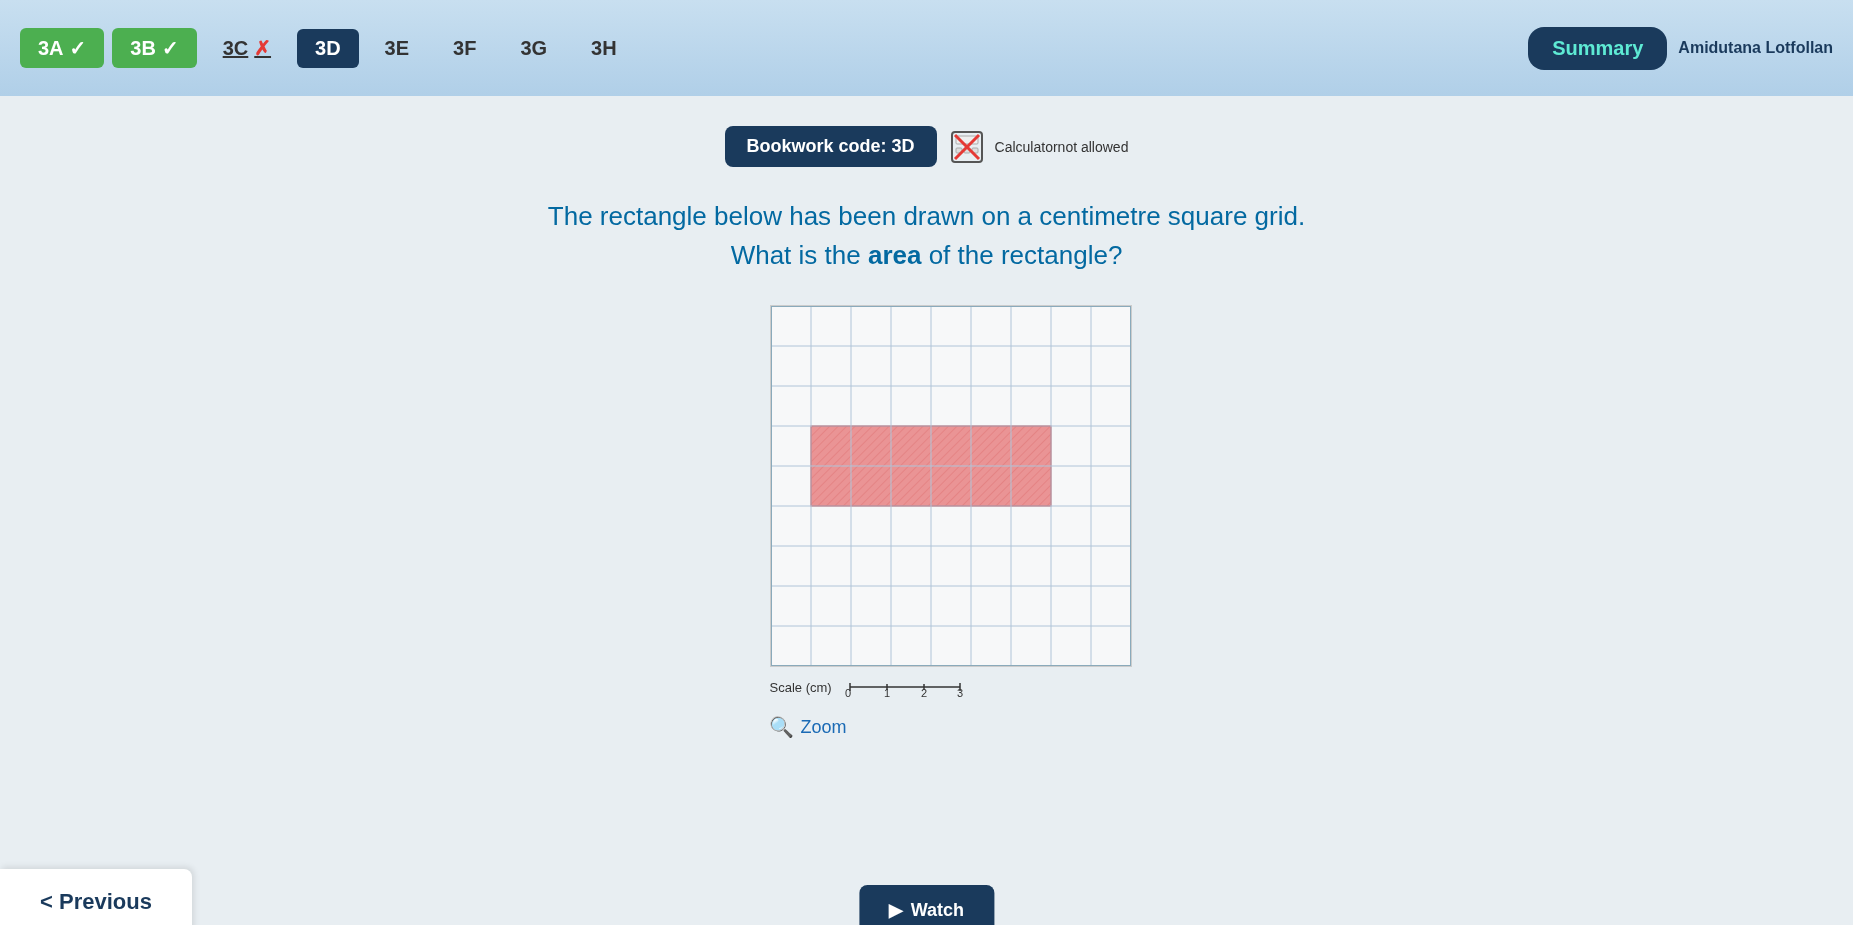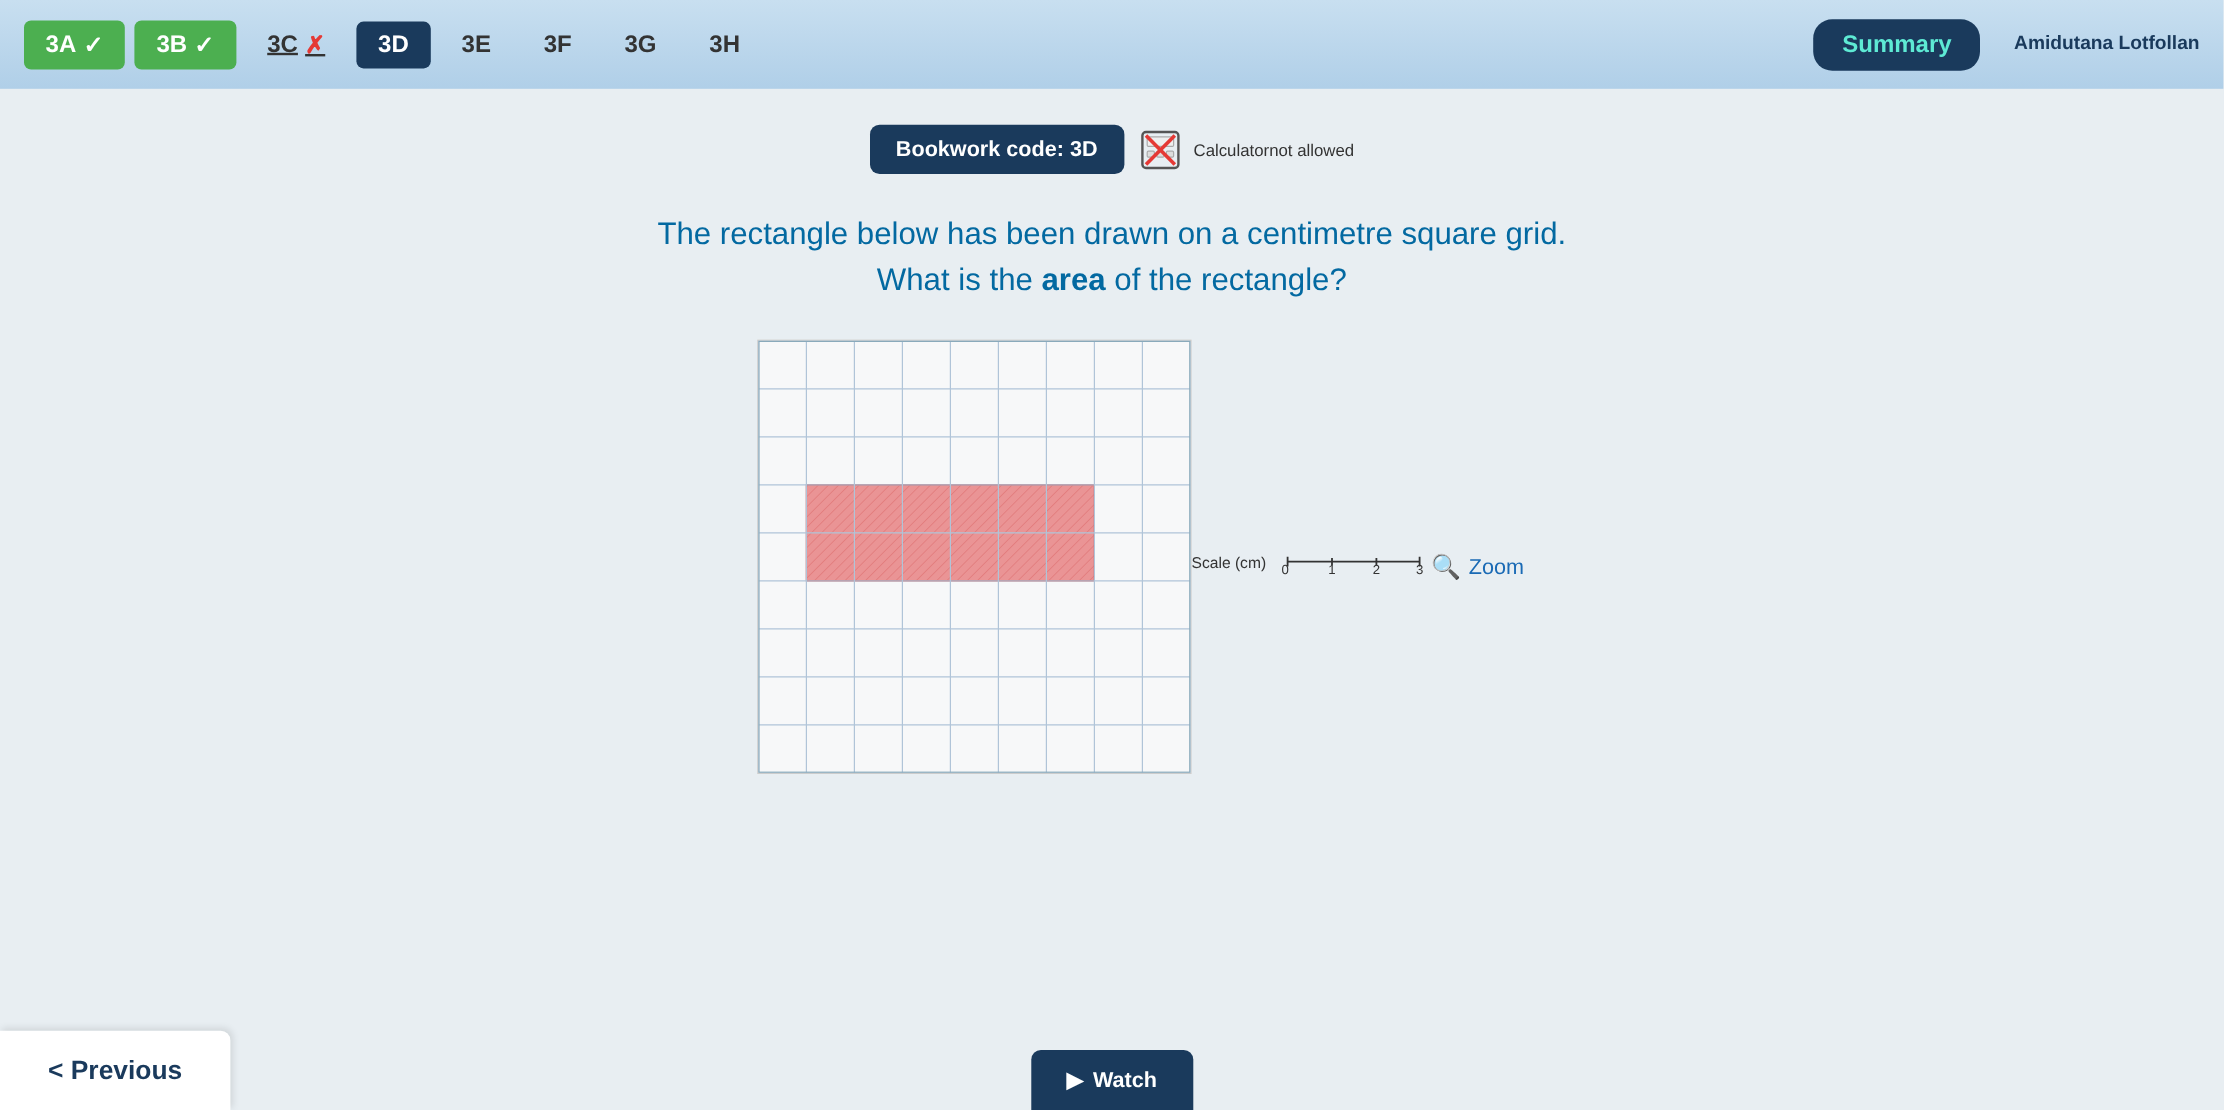--- a/index.html
+++ b/index.html
@@ -11,21 +11,21 @@
       overflow: hidden;
       position: relative;
     }
 
     
     .top-nav {
       background: linear-gradient(to bottom, #c8dff0, #b0cfe8);
       display: flex;
       align-items: center;
       padding: 0 20px;
-      height: 74px;
+      height: 96px;
       gap: 8px;
     }
 
     .nav-tab {
       display: flex;
       align-items: center;
       gap: 6px;
       padding: 8px 18px;
       border-radius: 6px;
       font-size: 20px;
@@ -57,21 +57,21 @@
       border-radius: 16px;
       font-size: 20px;
       font-weight: bold;
       margin-left: auto;
     }
 
     .user-area {
       color: #1a3a5c;
       font-size: 16px;
       font-weight: bold;
-      margin-left: 20px;
+      margin-left: 3px;
     }
 
     
     .main-content {
       display: flex;
       flex-direction: column;
       align-items: center;
       padding: 30px 20px;
       min-height: 839px;
     }
@@ -126,22 +126,21 @@
       line-height: 1.5;
     }
 
     .question-text strong {
       font-weight: 900;
     }
 
     
     .diagram-container {
       display: flex;
-      flex-direction: row;
-      align-items: center;
+      flex-direction: column;
       margin-bottom: 20px;
       margin-left: 48px;
     }
 
     .grid-wrapper {
       background: #f5f5f5;
       border: 1px solid #ccc;
       padding: 0;
       position: relative;
     }

